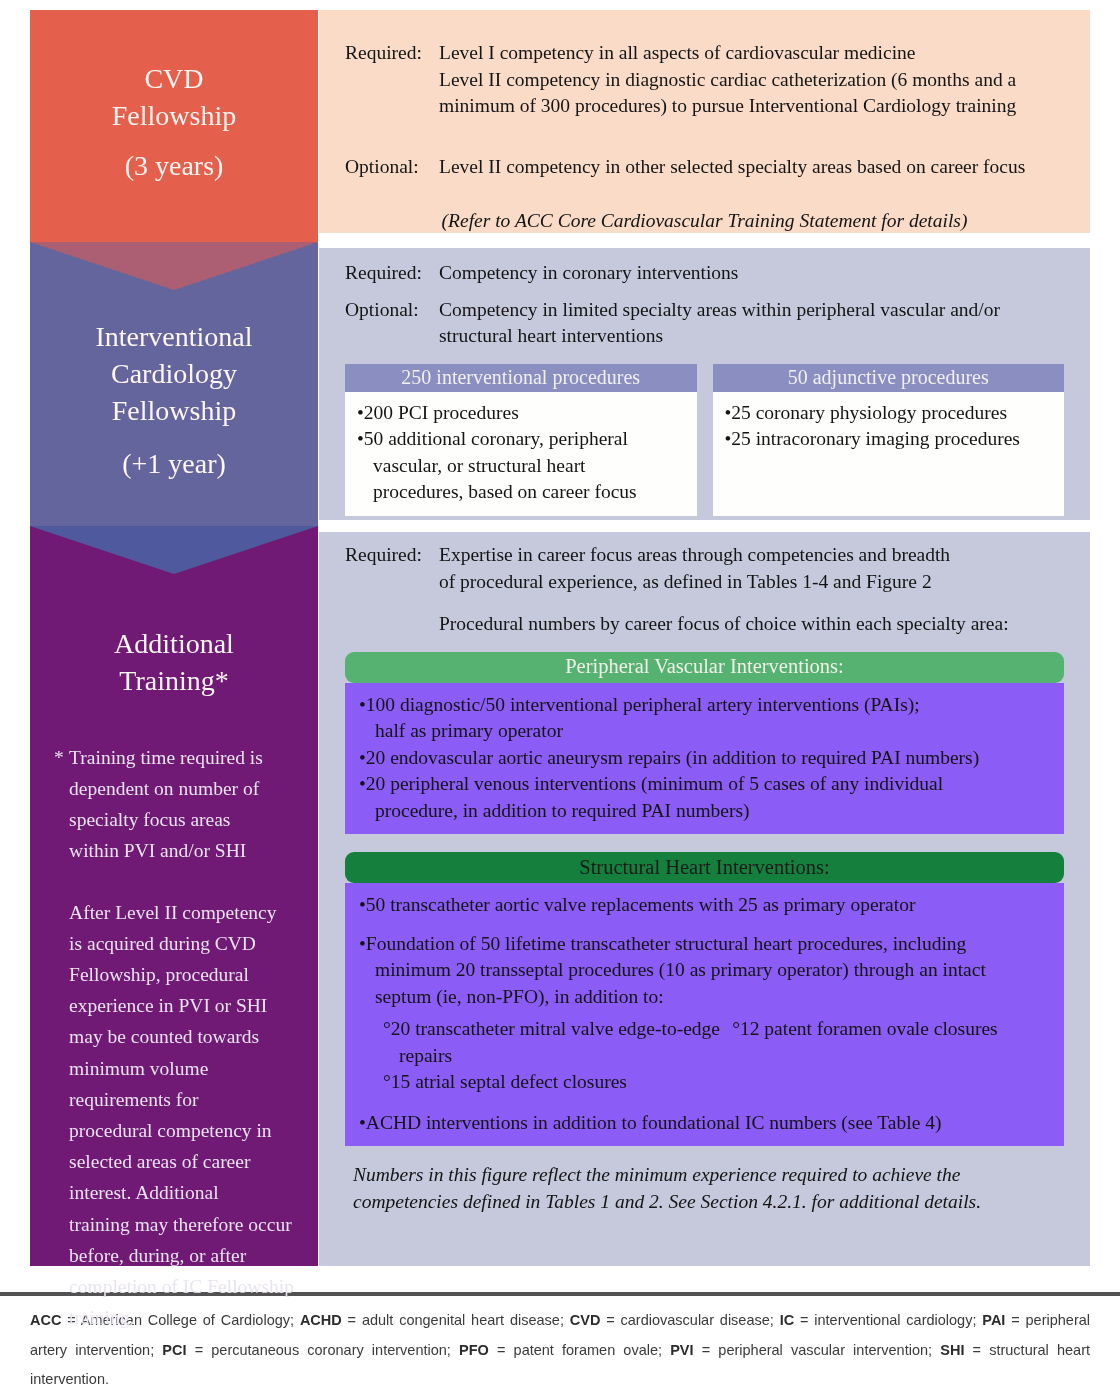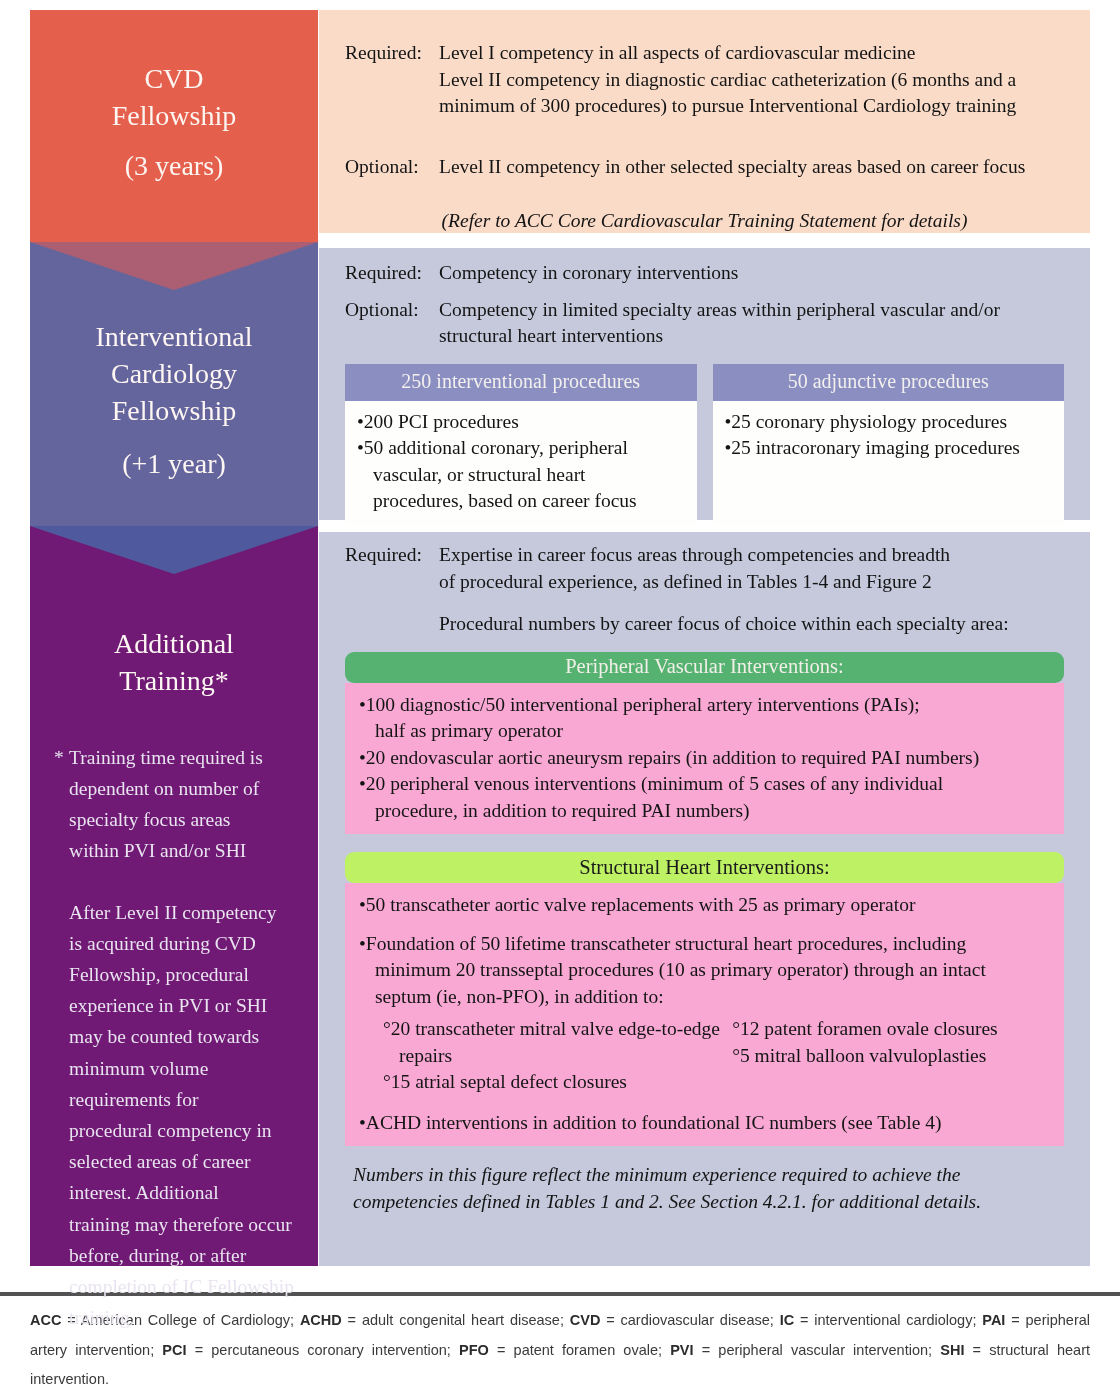--- a/index.html
+++ b/index.html
@@ -47,36 +47,36 @@
 
   .req-grid { display:grid; grid-template-columns:94px 1fr; }
   .nowrap { white-space:nowrap; }
   .opt-cvd { margin-top:34px; }
   .opt-ic  { margin-top:10px; }
   .italic-note { font-style:italic; margin-top:28px; text-align:center; }
 
   
   .subboxes { display:flex; gap:16px; margin-top:14px; }
   .subbox { flex:1; }
-  .subbox-header { height:37px; background:#8B8EC1; color:#f2f0ee;
+  .subbox-header { height:28px; background:#8B8EC1; color:#f2f0ee;
                    display:flex; align-items:center; justify-content:center; font-size:20px; }
   .subbox-body { background:#FEFEFC; height:124px; padding:8px 8px 4px 12px; }
 
   ul.bullets { list-style:none; }
   .bullets li { padding-left:16px; text-indent:-16px; }
   .bullets li::before { content:"\2022 "; }
 
   
   .proc-line { margin:16px 0 0 94px; }
   .bigbox { margin-top:14px; }
   .bigbox2 { margin-top:18px; }
   .bigbox-header { height:31px; display:flex; align-items:center; justify-content:center; font-size:20.5px;border-radius:9px; }
   .header-green  { background:#56B271; color:#f2efe9; }
-  .header-orange { background:#bef264; color:#1b1b1b; }
-  .bigbox-body { background:#f9a8d4; padding:9px 14px 10px 14px; }
+  .header-orange { background:#15803d; color:#1b1b1b; }
+  .bigbox-body { background:#8b5cf6; padding:9px 14px 10px 14px; }
 
   .shi-bullet1 { margin-bottom:12px; }
   .shi-sub { display:flex; margin-top:6px; }
   .shi-col { list-style:none; }
   .shi-col-left  { flex:0 0 54%; padding-left:24px; }
   .shi-col-right { flex:1; }
   .shi-col li { padding-left:16px; text-indent:-16px; }
   .shi-col li::before { content:"\00B0 "; }
   .shi-bullet-last { margin-top:14px; }
   .note3 { font-style:italic; margin-top:16px; padding:0 8px; }
@@ -221,21 +221,20 @@
 septum (ie, non-PFO), in addition to:</li>
           </ul>
           <div class="shi-sub">
             <ul class="shi-col shi-col-left">
               <li class="pre">20 transcatheter mitral valve edge-to-edge
 repairs</li>
               <li class="pre">15 atrial septal defect closures</li>
             </ul>
             <ul class="shi-col shi-col-right">
               <li class="pre">12 patent foramen ovale closures</li>
-              <li class="pre">5 mitral balloon valvuloplasties</li>
             </ul>
           </div>
           <ul class="bullets">
             <li class="shi-bullet-last pre">ACHD interventions in addition to foundational IC numbers (see Table 4)</li>
           </ul>
         </div>
       </div>
 
       <div class="note3 pre">Numbers in this figure reflect the minimum experience required to achieve the
 competencies defined in Tables 1 and 2. See Section 4.2.1. for additional details.</div>

